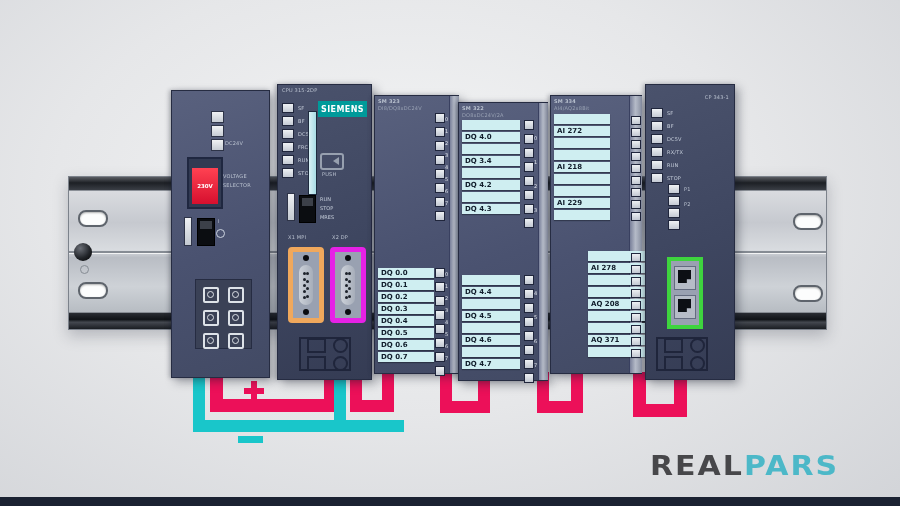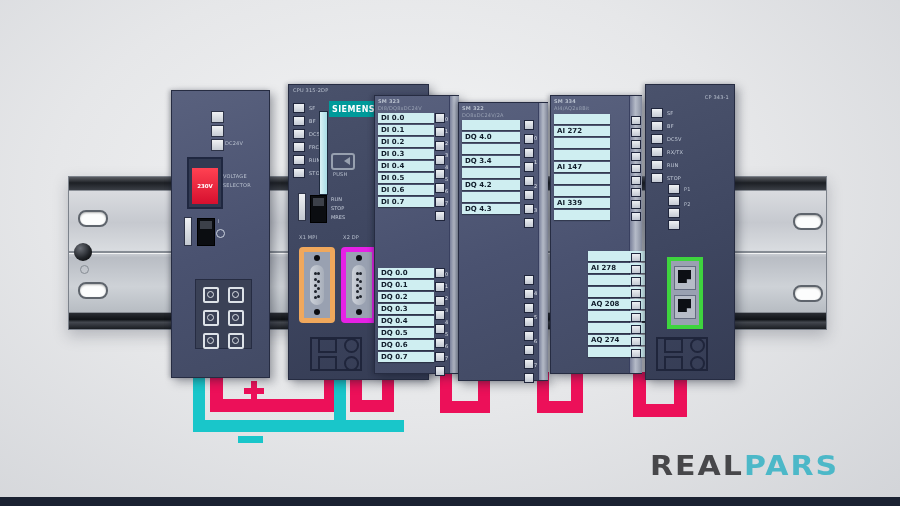--- a/index.html
+++ b/index.html
@@ -154,21 +154,21 @@
         <span class="term"></span>
         <span class="term"></span>
       </div>
         <div class="termrow">
         <span class="term"></span>
         <span class="term"></span>
       </div>
       </div>
   </div>
 
-  <div class="module m-dark" style="left:288px;top:84px;width:93px;height:294px;padding-left:46px;">
+  <div class="module m-dark" style="left:277px;top:84px;width:93px;height:294px;">
     <div class="abs tinytext" style="left:4px;top:2px;">CPU 315-2DP</div>
     <div class="abs siemens">SIEMENS</div>
     <div class="abs" style="left:4px;top:19px;">
 
     <div class="ledrow">
         <span class="sled"></span>
         <span class="sledlab">SF</span>
       </div>
         <div class="ledrow">
         <span class="sled"></span>
@@ -251,31 +251,20 @@
           <span></span>
           <span></span>
         </span>
     </div>
   </div>
 
   <div class="module m-light" style="left:374px;top:95px;width:83px;height:277px;">
     <div class="cover" style="left:74px;width:9px;"></div>
     <div class="abs tinytext" style="left:3px;top:2px;font-weight:bold;">SM 323</div>
     <div class="abs tinydim" style="left:3px;top:9px;">DI8/DQ8xDC24V</div>
-    <div class="slots" style="left:3px;top:17px;width:56px;">
-
-    <div class="slot">DI 0.0</div>
-        <div class="slot">DI 0.1</div>
-        <div class="slot">DI 0.2</div>
-        <div class="slot">DI 0.3</div>
-        <div class="slot">DI 0.4</div>
-        <div class="slot">DI 0.5</div>
-        <div class="slot">DI 0.6</div>
-        <div class="slot">DI 0.7</div>
-      </div>
     <div class="ledcol" style="left:60px;top:17px;">
       <div class="led"></div>
     <div class="led"></div>
         <div class="led"></div>
         <div class="led"></div>
         <div class="led"></div>
         <div class="led"></div>
         <div class="led"></div>
         <div class="led"></div>
       </div>
@@ -353,20 +342,31 @@
 
     <div class="dig"></div>
         <div class="dig">0</div>
         <div class="dig"></div>
         <div class="dig">1</div>
         <div class="dig"></div>
         <div class="dig">2</div>
         <div class="dig"></div>
         <div class="dig">3</div>
       </div>
+    <div class="slots" style="left:3px;top:172px;width:58px;">
+
+    <div class="slot"></div>
+        <div class="slot">DQ 4.4</div>
+        <div class="slot"></div>
+        <div class="slot">DQ 4.5</div>
+        <div class="slot"></div>
+        <div class="slot">DQ 4.6</div>
+        <div class="slot"></div>
+        <div class="slot">DQ 4.7</div>
+      </div>
     <div class="ledcol" style="left:65px;top:172px;">
       <div class="led"></div>
     <div class="led"></div>
         <div class="led"></div>
         <div class="led"></div>
         <div class="led"></div>
         <div class="led"></div>
         <div class="led"></div>
         <div class="led"></div>
       </div>
@@ -386,24 +386,24 @@
   <div class="module m-light" style="left:550px;top:95px;width:90px;height:277px;">
     <div class="cover" style="left:78px;width:12px;"></div>
     <div class="abs tinytext" style="left:3px;top:2px;font-weight:bold;">SM 334</div>
     <div class="abs tinydim" style="left:3px;top:9px;">AI4/AQ2x8Bit</div>
     <div class="slots" style="left:3px;top:18px;width:56px;">
 
     <div class="slot"></div>
         <div class="slot">AI 272</div>
         <div class="slot"></div>
         <div class="slot"></div>
-        <div class="slot">AI 147</div>
-        <div class="slot"></div>
-        <div class="slot"></div>
-        <div class="slot">AI 339</div>
+        <div class="slot">AI 218</div>
+        <div class="slot"></div>
+        <div class="slot"></div>
+        <div class="slot">AI 229</div>
         <div class="slot"></div>
       </div>
     <div class="ledcol" style="left:80px;top:20px;">
       <div class="led-sm"></div>
     <div class="led-sm"></div>
         <div class="led-sm"></div>
         <div class="led-sm"></div>
         <div class="led-sm"></div>
         <div class="led-sm"></div>
         <div class="led-sm"></div>
@@ -412,21 +412,21 @@
       </div>
     <div class="slots" style="left:3px;top:155px;width:73px;padding-left:34px;">
 
     <div class="slot"></div>
         <div class="slot">AI 278</div>
         <div class="slot"></div>
         <div class="slot"></div>
         <div class="slot">AQ 208</div>
         <div class="slot"></div>
         <div class="slot"></div>
-        <div class="slot">AQ 274</div>
+        <div class="slot">AQ 371</div>
         <div class="slot"></div>
       </div>
     <div class="ledcol" style="left:80px;top:157px;">
       <div class="led-sm"></div>
     <div class="led-sm"></div>
         <div class="led-sm"></div>
         <div class="led-sm"></div>
         <div class="led-sm"></div>
         <div class="led-sm"></div>
         <div class="led-sm"></div>

